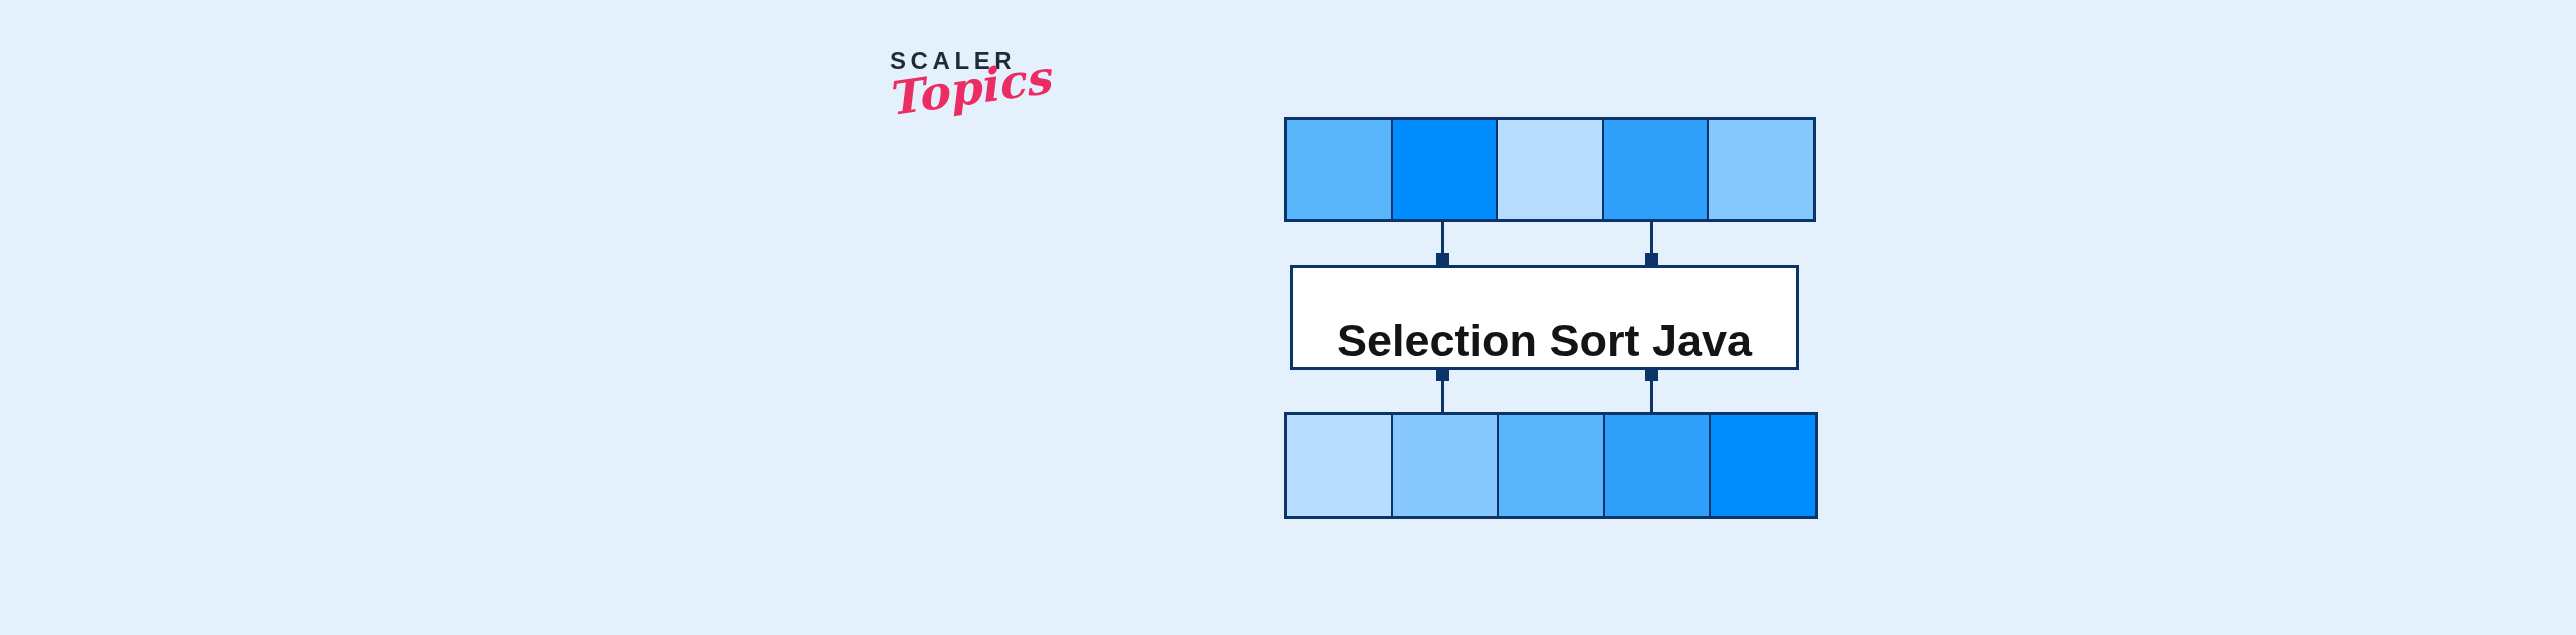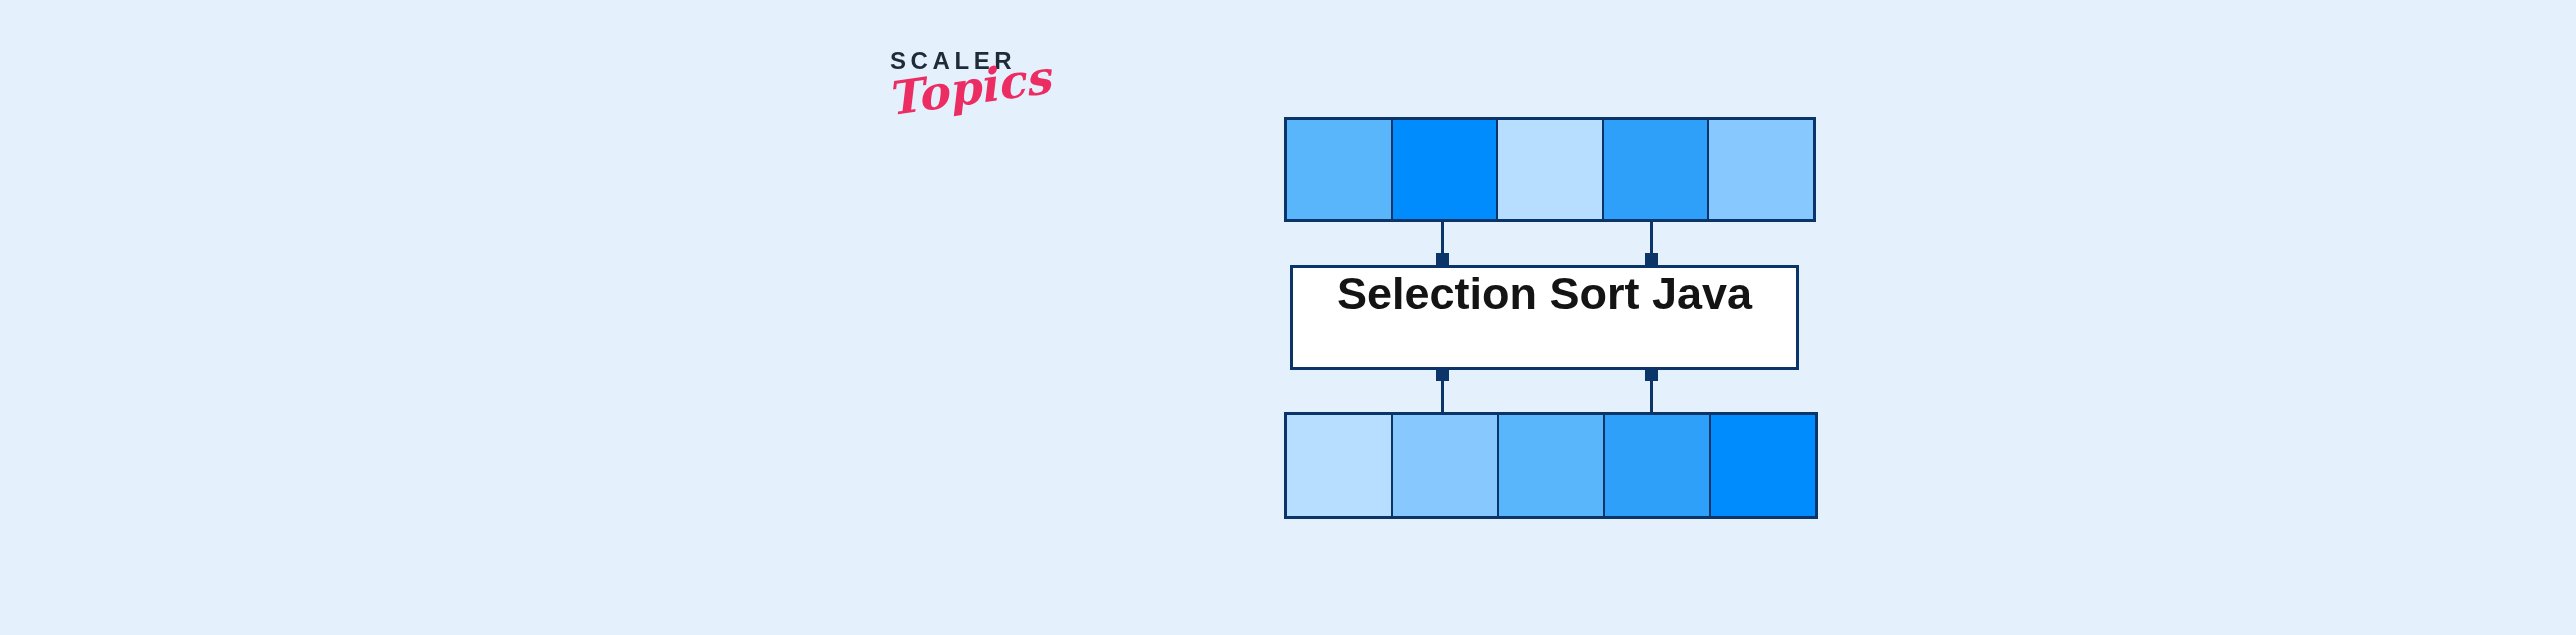--- a/index.html
+++ b/index.html
@@ -53,21 +53,21 @@
 
   
   .title-box {
     position: absolute;
     left: 1290px; top: 265px;
     width: 509px; height: 105px;
     box-sizing: border-box;
     background: var(--boxbg, #FFFFFF);
     border: 3.1px solid var(--navy, #0B3568);
     display: flex;
-    align-items: flex-start;
+    align-items: flex-end;
     justify-content: center;
   }
   .title-text {
     font-size: 45px;
     font-weight: bold;
     color: var(--title, #141414);
     white-space: nowrap;
   }
 
   

